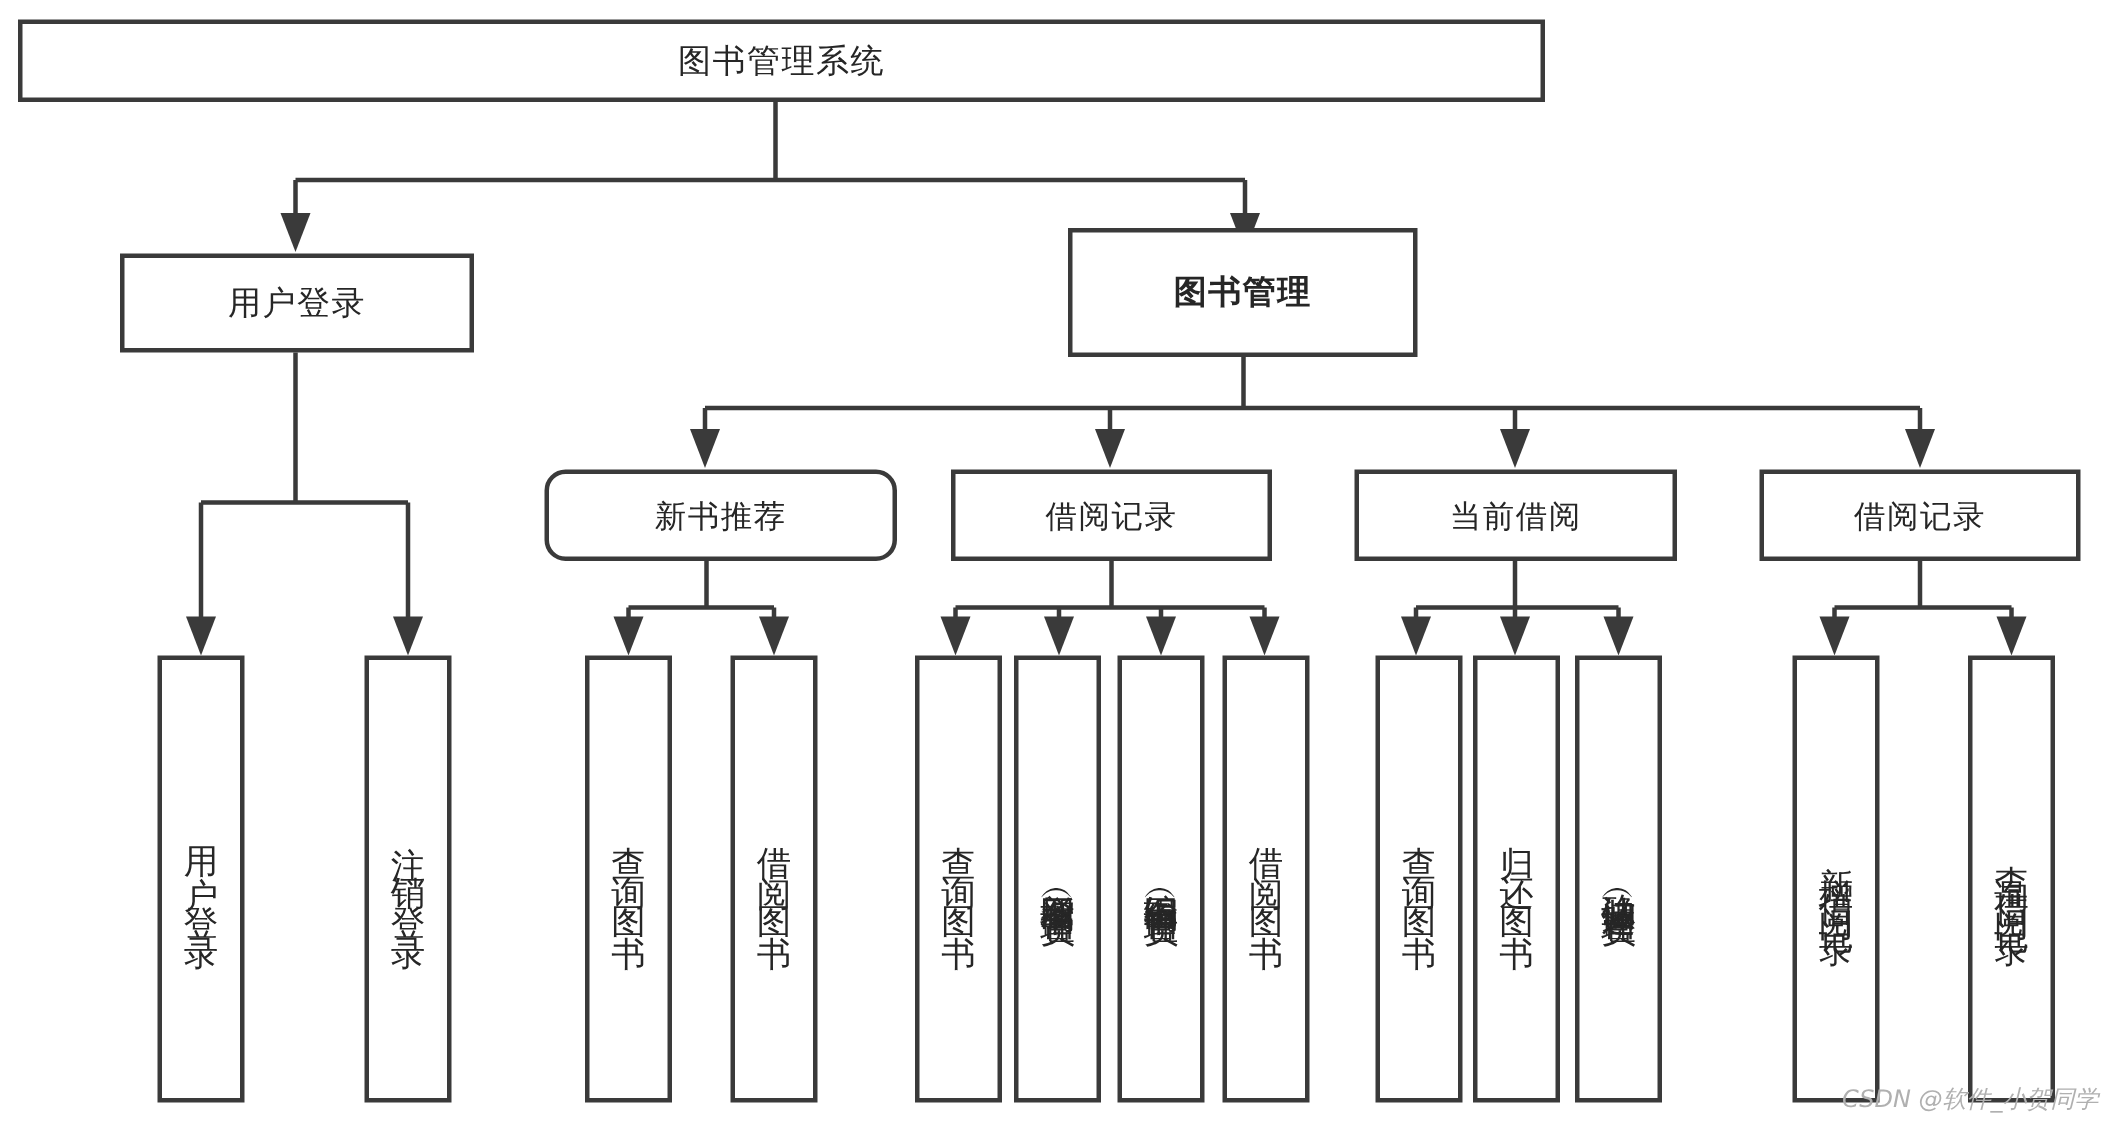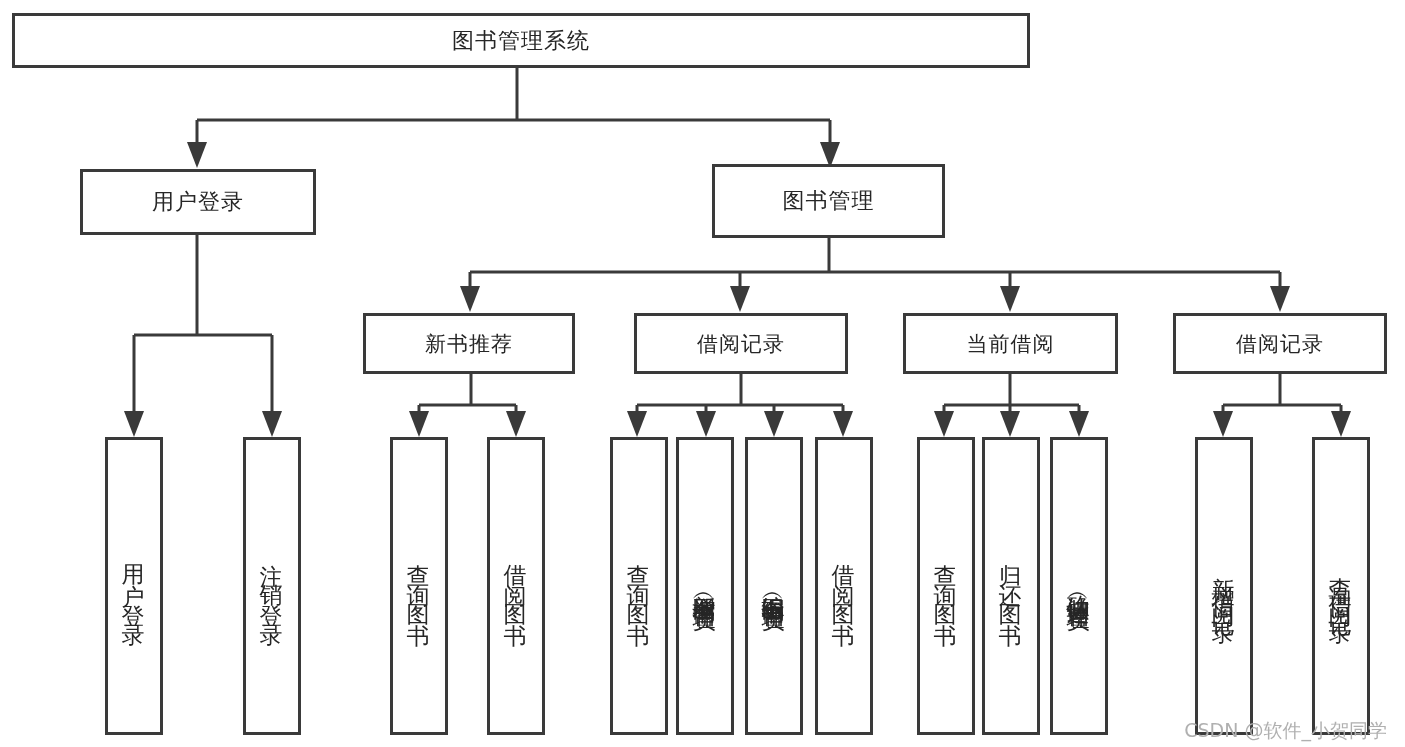--- a/index.html
+++ b/index.html
@@ -45,23 +45,23 @@
     color: var(--text);
     display: flex;
     align-items: center;
     justify-content: center;
     font-size: 22px;
     letter-spacing: 1px;
     z-index: 2;
   }
   .node.root  { left: 12px;  top: 13px;  width: 1018px; height: 55px; }
   .node.l2a   { left: 80px;  top: 169px; width: 236px;  height: 66px; }
-  .node.l2b   { left: 712px; top: 164px; width: 233px;  height: 74px; }
+  .node.l2b   { left: 712px; top: 152px; width: 233px;  height: 86px; font-weight: bold; }
   .node.l3    { top: 313px; height: 61px; font-size: 21px; }
-  .node.l3a   { left: 363px;  width: 212px; }
+  .node.l3a   { left: 363px;  width: 235px; border-radius: 14px; }
   .node.l3b   { left: 634px;  width: 214px; }
   .node.l3c   { left: 903px;  width: 215px; text-align: right; }
   .node.l3d   { left: 1173px; width: 214px; }
   .leaf {
     position: absolute;
     top: 437px;
     width: 58px;
     height: 298px;
     box-sizing: border-box;
     border: 3px solid var(--box-border);
@@ -86,26 +86,27 @@
   .leaf.x5  { left: 676px; }
   .leaf.x6  { left: 745px; }
   .leaf.x7  { left: 815px; }
   .leaf.x8  { left: 917px; }
   .leaf.x9  { left: 982px; }
   .leaf.x10 { left: 1050px; }
   .leaf.x11 { left: 1195px; }
   .leaf.x12 { left: 1312px; }
   .watermark {
     position: absolute;
-    right: 18px;
+    right: 6px;
     bottom: 3px;
-    font-size: 19px;
+    font-size: 16px;
     color: var(--watermark);
     z-index: 3;
     white-space: nowrap;
+    font-style: italic;
   }
 </style>
 </head>
 <body>
 
 <div id="stage">
 
   <svg id="connectors" viewBox="0 0 1405 747" xmlns="http://www.w3.org/2000/svg" aria-hidden="true">
     <g class="lines">
 

